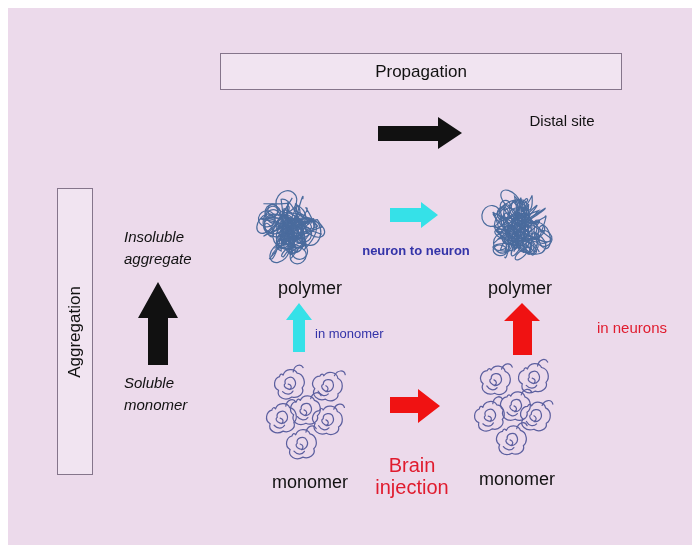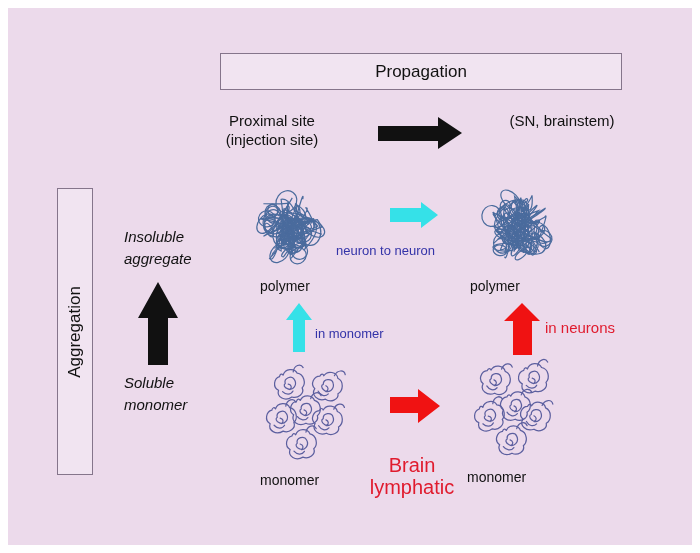--- a/index.html
+++ b/index.html
@@ -11,53 +11,49 @@
   body{width:700px;height:553px;background:#ffffff;font-family:"Liberation Sans",sans-serif;position:relative;overflow:hidden;}
   .screen{position:absolute;left:0;top:0;width:700px;height:553px;}
   .canvas{position:absolute;left:8px;top:8px;width:684px;height:537px;background:var(--bg);}
   .abs{position:absolute;}
   .outline-box{border:1px solid var(--border);background:var(--box);}
   .prop-box{left:220px;top:53px;width:402px;height:37px;display:flex;align-items:center;justify-content:center;font-size:17px;color:var(--black);}
   .agg-box{left:57px;top:188px;width:36px;height:287px;}
   .agg-label{position:absolute;left:50%;top:50%;transform:translate(-50%,-50%) rotate(-90deg);white-space:nowrap;font-size:17px;color:var(--black);}
   .site-label{width:160px;text-align:center;font-size:15px;line-height:19px;color:var(--black);}
   .axis-label{font-size:15px;line-height:22px;color:var(--black);font-style:italic;}
-  .shape-label{width:100px;text-align:left;font-size:14px;color:var(--black);}
+  .shape-label{width:100px;text-align:center;font-size:18px;color:var(--black);}
   .blue-label{font-size:13px;color:var(--blue);}
   .red-label{color:var(--redtext);}
-  .in-neurons{left:545px;top:319px;width:122px;text-align:left;font-size:15px;}
+  .in-neurons{left:545px;top:319px;width:122px;text-align:right;font-size:15px;}
   .brain-lymph{left:352px;top:454px;width:120px;text-align:center;font-size:20px;line-height:22px;}
   svg{display:block;overflow:visible;}
   .arrow-black{fill:var(--black);}
   .arrow-cyan{fill:var(--cyan);}
   .arrow-red{fill:var(--red);}
   .tangle-g ellipse,.tangle-g path{stroke:var(--tangle);fill:none;stroke-width:1.2;}
   .monomer-use{stroke:var(--monomer);fill:none;stroke-width:1.3;stroke-linecap:round;}
 </style>
 </head>
 <body>
 
 <div class="screen">
   <div class="canvas"></div>
 
   <div class="abs outline-box prop-box">
     <span>Propagation</span>
   </div>
 
-  <div class="abs site-label" style="left:192px;top:111px;">
-    <div>Proximal site</div>
-    <div>(injection site)</div>
-  </div>
 
   <svg class="abs" style="left:375px;top:114px;" width="92" height="40">
     <polygon class="arrow-black" points="3,12 63,12 63,3 87,19 63,35 63,27 3,27"></polygon>
   </svg>
 
   <div class="abs site-label" style="left:482px;top:111px;">
-    <div>(SN, brainstem)</div>
+    <div>Distal site</div>
   </div>
 
   <div class="abs outline-box agg-box">
     <span class="agg-label">Aggregation</span>
   </div>
 
   <div class="abs axis-label" style="left:124px;top:226px;">
     <div>Insoluble</div>
     <div>aggregate</div>
   </div>
@@ -116,21 +112,21 @@
         <path d="M36.6,66.1 Q44.2,73.3 45.7,51.2 Q38.6,41.3 51.0,41.9 Q51.9,42.9 44.7,27.3 Q43.5,29.4 54.1,46.6 Q52.6,43.4 48.5,52.4 Q43.8,55.3 56.7,66.0 Q57.6,51.8 42.8,29.4 Q33.5,23.8 28.0,28.7 Q39.5,28.9 46.4,65.0"></path>
         <path d="M63.0,43.3 Q73.3,49.3 66.6,41.6 Q61.2,42.1 42.4,29.4 Q49.8,24.0 59.7,41.8 Q63.1,36.6 38.4,68.7 Q52.2,74.8 40.9,26.7 Q48.9,39.7 52.0,49.5 Q61.1,35.7 50.1,48.3 Q56.7,45.1 21.1,26.2 Q35.2,27.2 64.4,44.4"></path>
         <path d="M20.8,64.9 Q26.8,54.9 73.5,51.0 Q71.9,44.6 56.0,28.1 Q67.8,17.3 37.0,50.3 Q40.1,36.6 37.2,56.9 Q45.2,54.5 41.1,44.3 Q39.5,33.6 46.9,23.8 Q54.9,34.0 61.8,43.1 Q70.4,34.2 58.8,22.5 Q70.0,36.1 37.3,47.0"></path>
       </g>
   </svg>
   <div class="abs shape-label" style="left:260px;top:278px;">polymer</div>
 
   <svg class="abs" style="left:387px;top:199px;" width="56" height="32">
     <polygon class="arrow-cyan" points="3,9 34,9 34,3 51,16 34,29 34,23 3,23"></polygon>
   </svg>
-  <div class="abs blue-label" style="left:336px;top:243px;width:160px;text-align:left;">neuron to neuron</div>
+  <div class="abs blue-label" style="left:336px;top:243px;width:160px;text-align:center;font-weight:bold;">neuron to neuron</div>
 
   <svg class="abs" style="left:282px;top:299px;" width="34" height="57">
     <polygon class="arrow-cyan" points="11,53 11,21 4,21 17,4 30,21 23,21 23,53"></polygon>
   </svg>
   <div class="abs blue-label" style="left:315px;top:326px;">in monomer</div>
 
   <svg class="abs" style="left:473px;top:182px;" width="92" height="92" viewBox="0 0 92 92">
     <g id="g-tangle2" class="tangle-g" transform="rotate(-18 46 46)">
         <ellipse cx="55.1" cy="27.9" rx="8.0" ry="5.2" transform="rotate(115 55.1 27.9)"></ellipse>
         <ellipse cx="51.9" cy="40.2" rx="7.0" ry="7.7" transform="rotate(84 51.9 40.2)"></ellipse>
@@ -206,21 +202,21 @@
         </g>
     </g>
   </svg>
   <div class="abs shape-label" style="left:260px;top:472px;">monomer</div>
 
   <svg class="abs" style="left:387px;top:386px;" width="56" height="40">
     <polygon class="arrow-red" points="3,11 31,11 31,3 53,20 31,37 31,27 3,27"></polygon>
   </svg>
   <div class="abs red-label brain-lymph">
     <div>Brain</div>
-    <div>lymphatic</div>
+    <div>injection</div>
   </div>
 
   <svg class="abs" style="left:470px;top:358px;" width="92" height="100" viewBox="0 0 92 100">
     <g class="monomer-use">
       <g transform="translate(6,2) rotate(5 19 19)">
           <use href="#monomer-shape" width="38" height="38"></use>
         </g>
       <g transform="translate(44,0) rotate(-6 19 19)">
           <use href="#monomer-shape" width="38" height="38"></use>
         </g>

